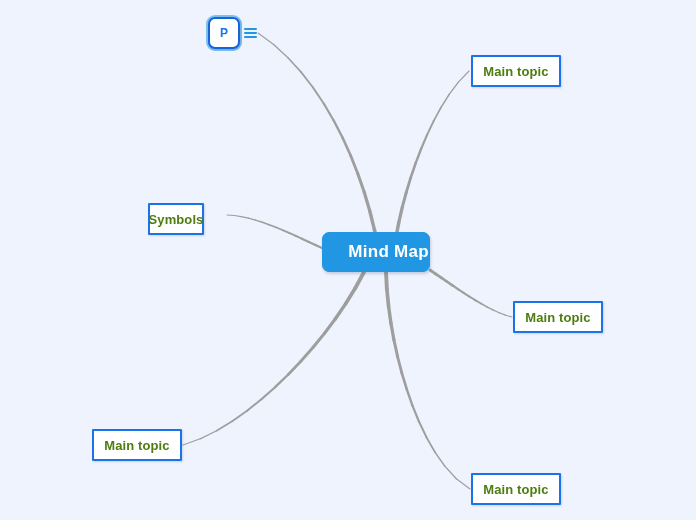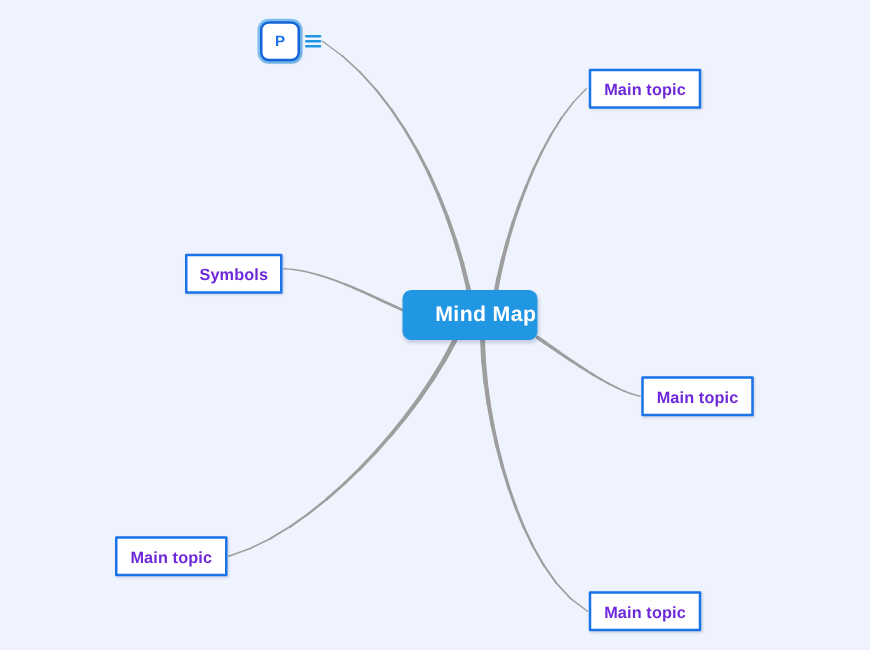--- a/index.html
+++ b/index.html
@@ -34,21 +34,21 @@
     box-sizing: border-box;
     display: flex;
     align-items: center;
     justify-content: center;
     white-space: nowrap;
   }
   .node-topic {
     background: #ffffff;
     border: 2px solid #1a73e8;
     border-radius: 1px;
-    color: #6d28d9;
+    color: #4d7c0f;
     font-weight: bold;
     font-size: 13px;
     letter-spacing: 0.1px;
     box-shadow: 1px 1px 2px rgba(60,80,120,0.18);
   }
   .node-root {
     background: #2196e3;
     border: 1px solid #2196e3;
     border-radius: 7px;
     color: #ffffff;
@@ -192,21 +192,21 @@
   <div class="menu-handle" style="left:244px; top:26px;">
     <i></i>
     <i></i>
     <i></i>
   </div>
 
   <div class="node node-topic" style="left:471px; top:55px; width:90px; height:32px;">
     <span>Main topic</span>
   </div>
 
-  <div class="node node-topic" style="left:148px; top:203px; width:78px; height:32px;">
+  <div class="node node-topic" style="left:148px; top:203px; width:56px; height:32px;">
     <span>Symbols</span>
   </div>
 
   <div class="node node-topic" style="left:513px; top:301px; width:90px; height:32px;">
     <span>Main topic</span>
   </div>
 
   <div class="node node-topic" style="left:92px; top:429px; width:90px; height:32px;">
     <span>Main topic</span>
   </div>

